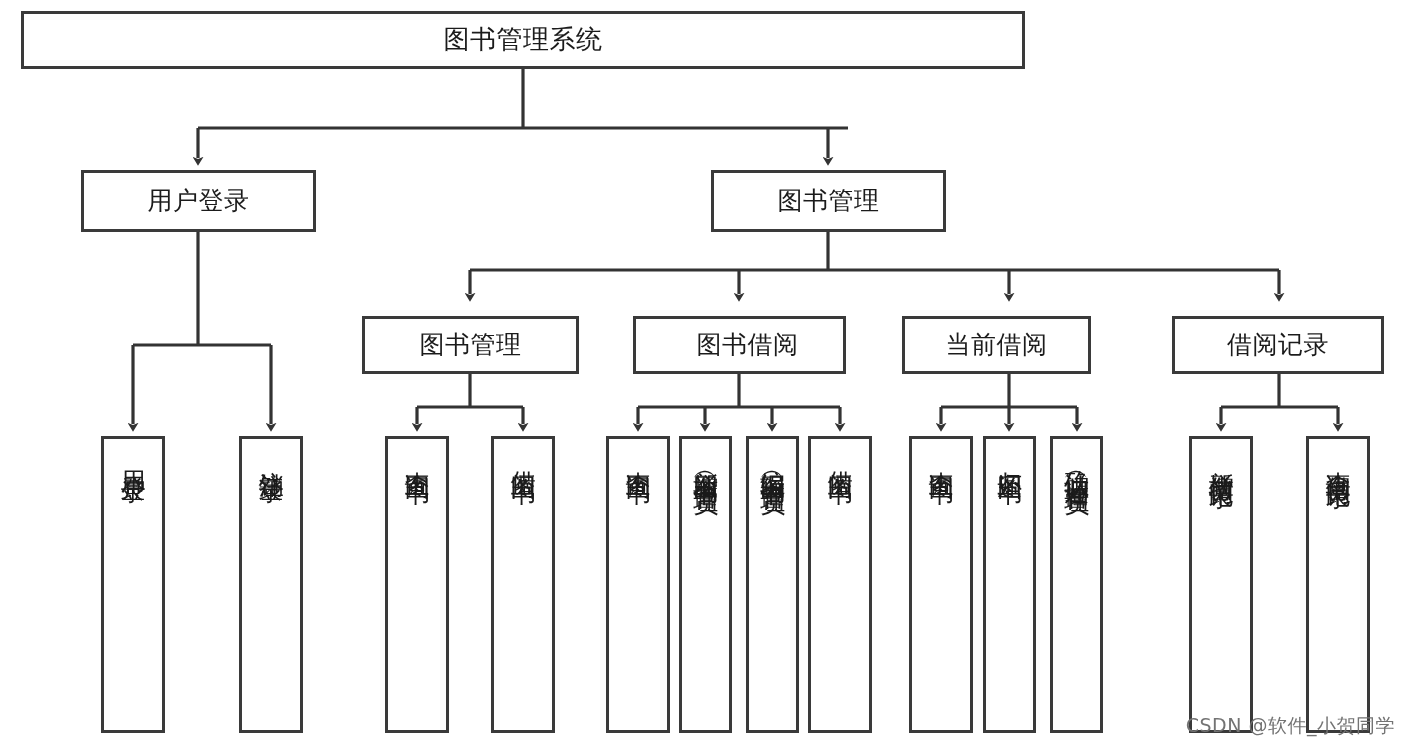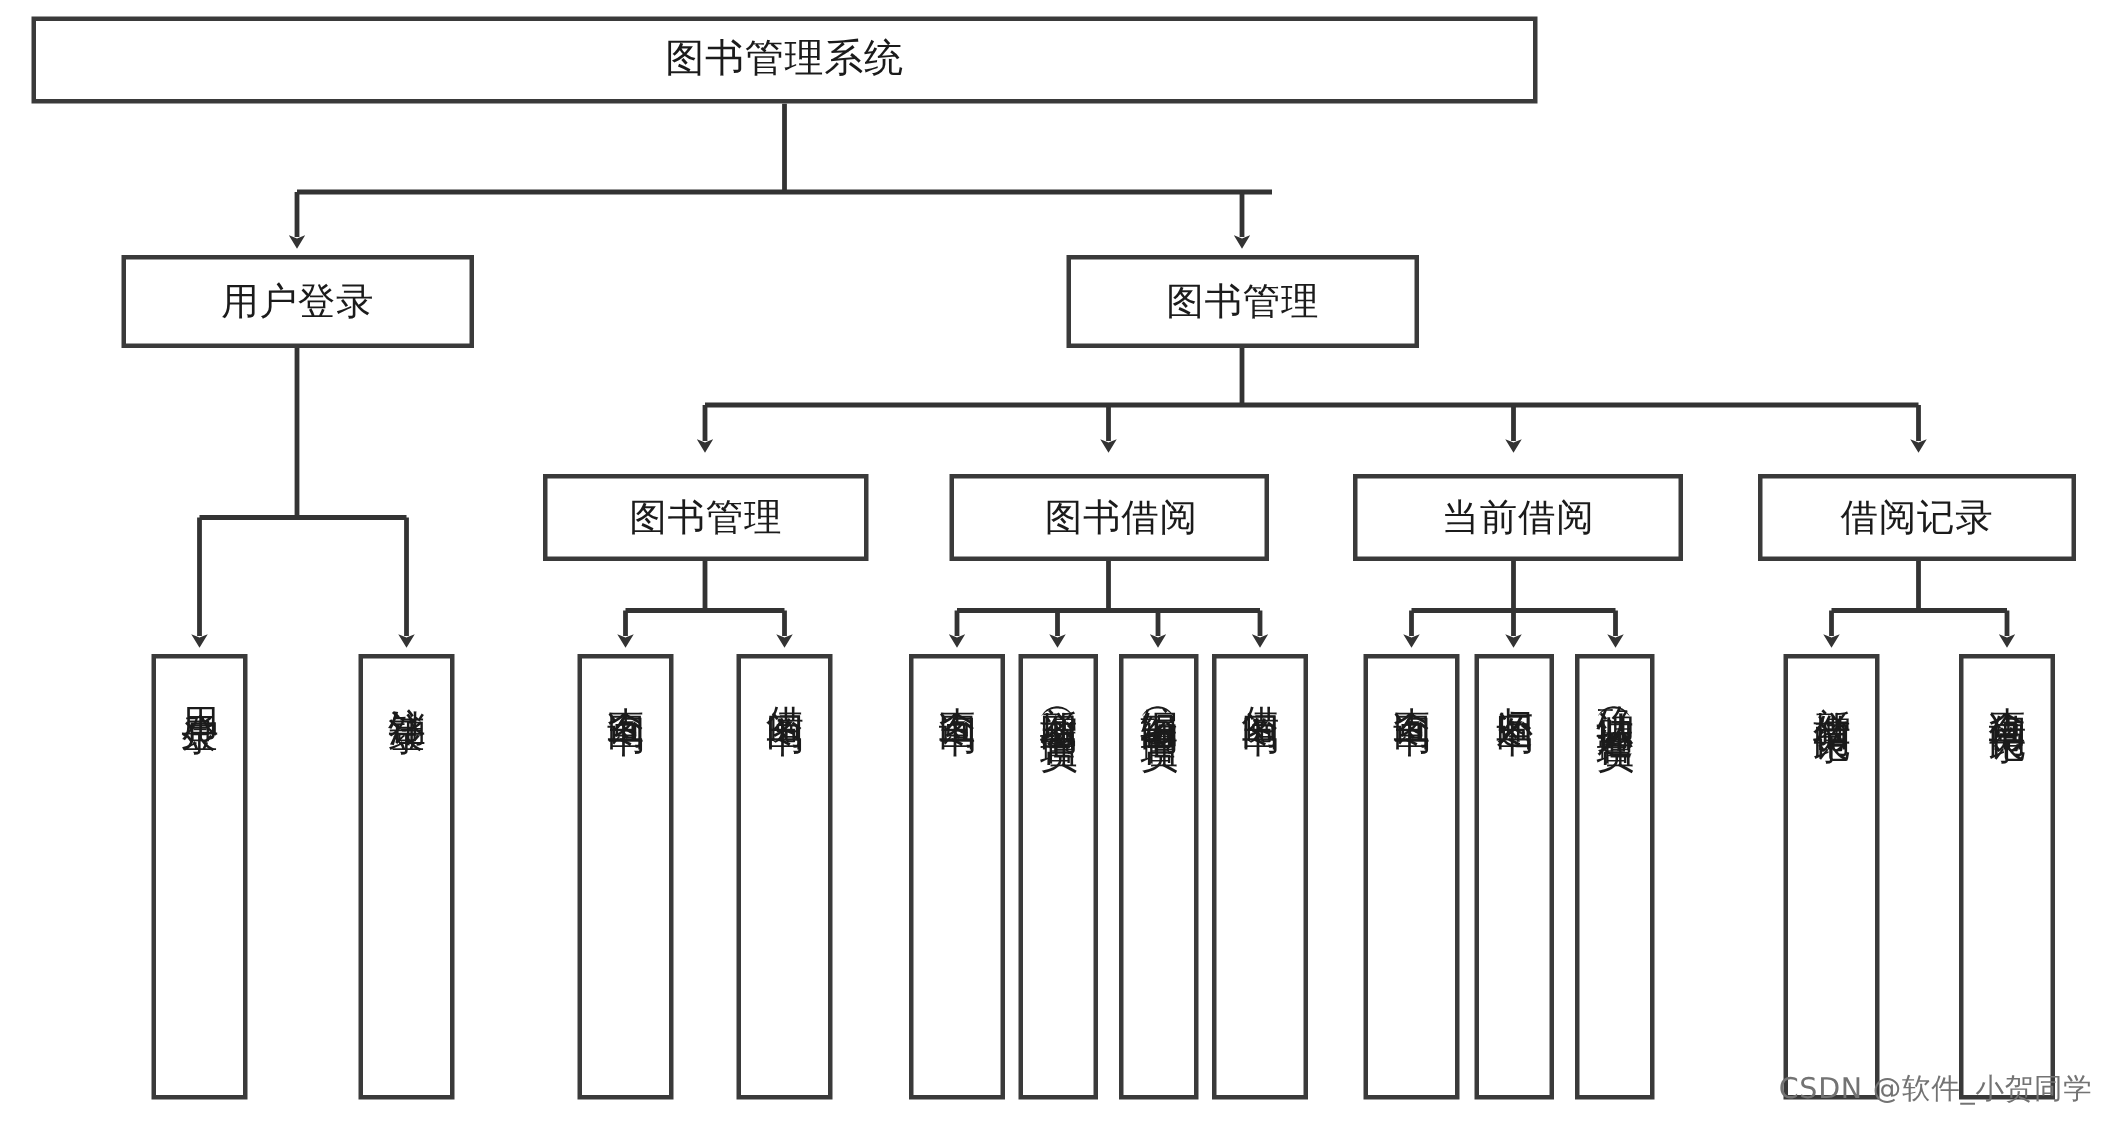--- a/index.html
+++ b/index.html
@@ -137,21 +137,21 @@
   <div class="node horiz" style="left:711px; top:170px; width:235px; height:62px;">
     <span class="label">图书管理</span>
   </div>
 
   <div class="node horiz" style="left:362px; top:316px; width:217px; height:58px;">
     <span class="label">图书管理</span>
   </div>
   <div class="node horiz" style="left:633px; top:316px; width:213px; height:58px;padding-left:16px;">
     <span class="label">图书借阅</span>
   </div>
-  <div class="node horiz" style="left:902px; top:316px; width:220px; height:58px;">
+  <div class="node horiz" style="left:902px; top:316px; width:189px; height:58px;">
     <span class="label">当前借阅</span>
   </div>
   <div class="node horiz" style="left:1172px; top:316px; width:212px; height:58px;">
     <span class="label">借阅记录</span>
   </div>
 
   <div class="node vert" style="left:101px; top:436px; width:64px; height:297px;">
     <span class="label">用户登录</span>
   </div>
   <div class="node vert" style="left:239px; top:436px; width:64px; height:297px;">

